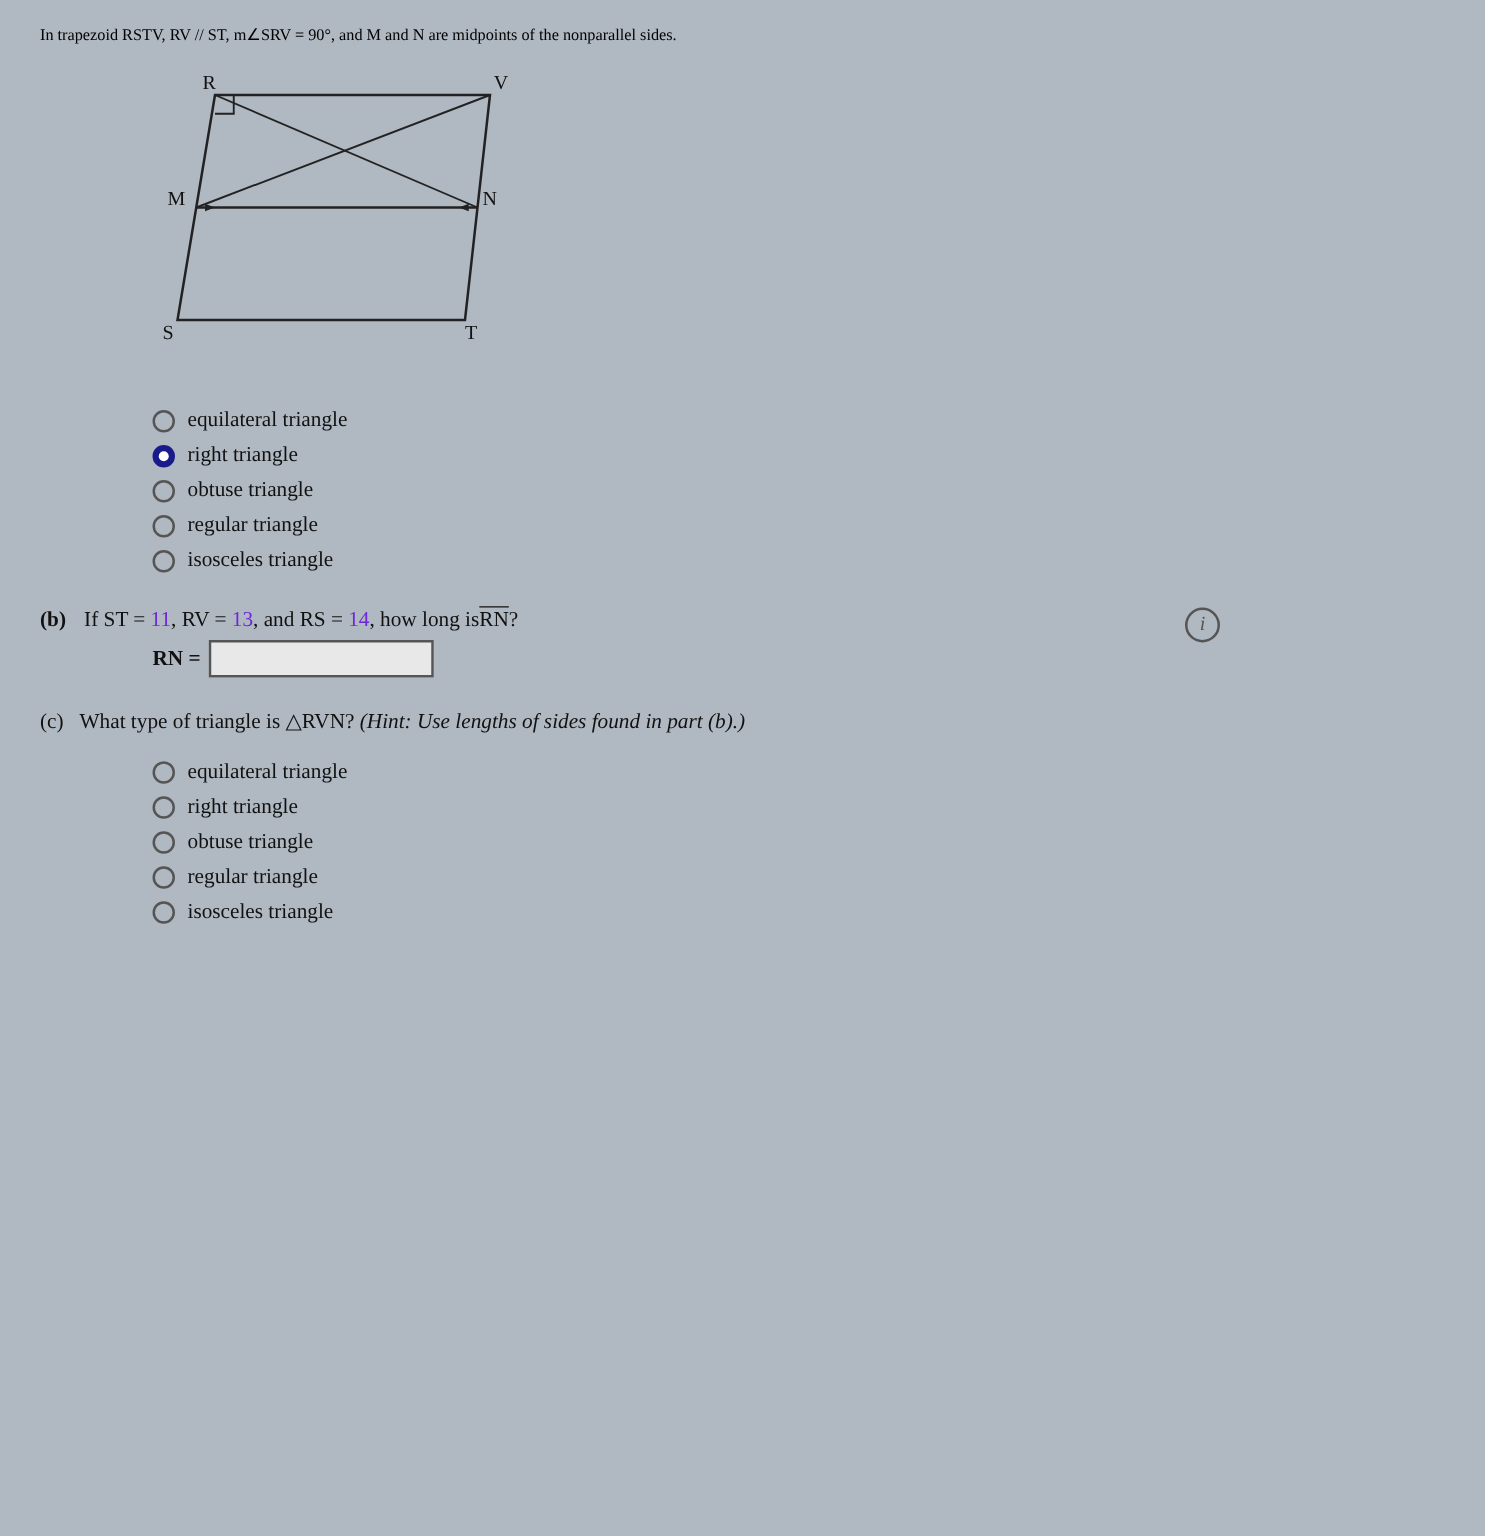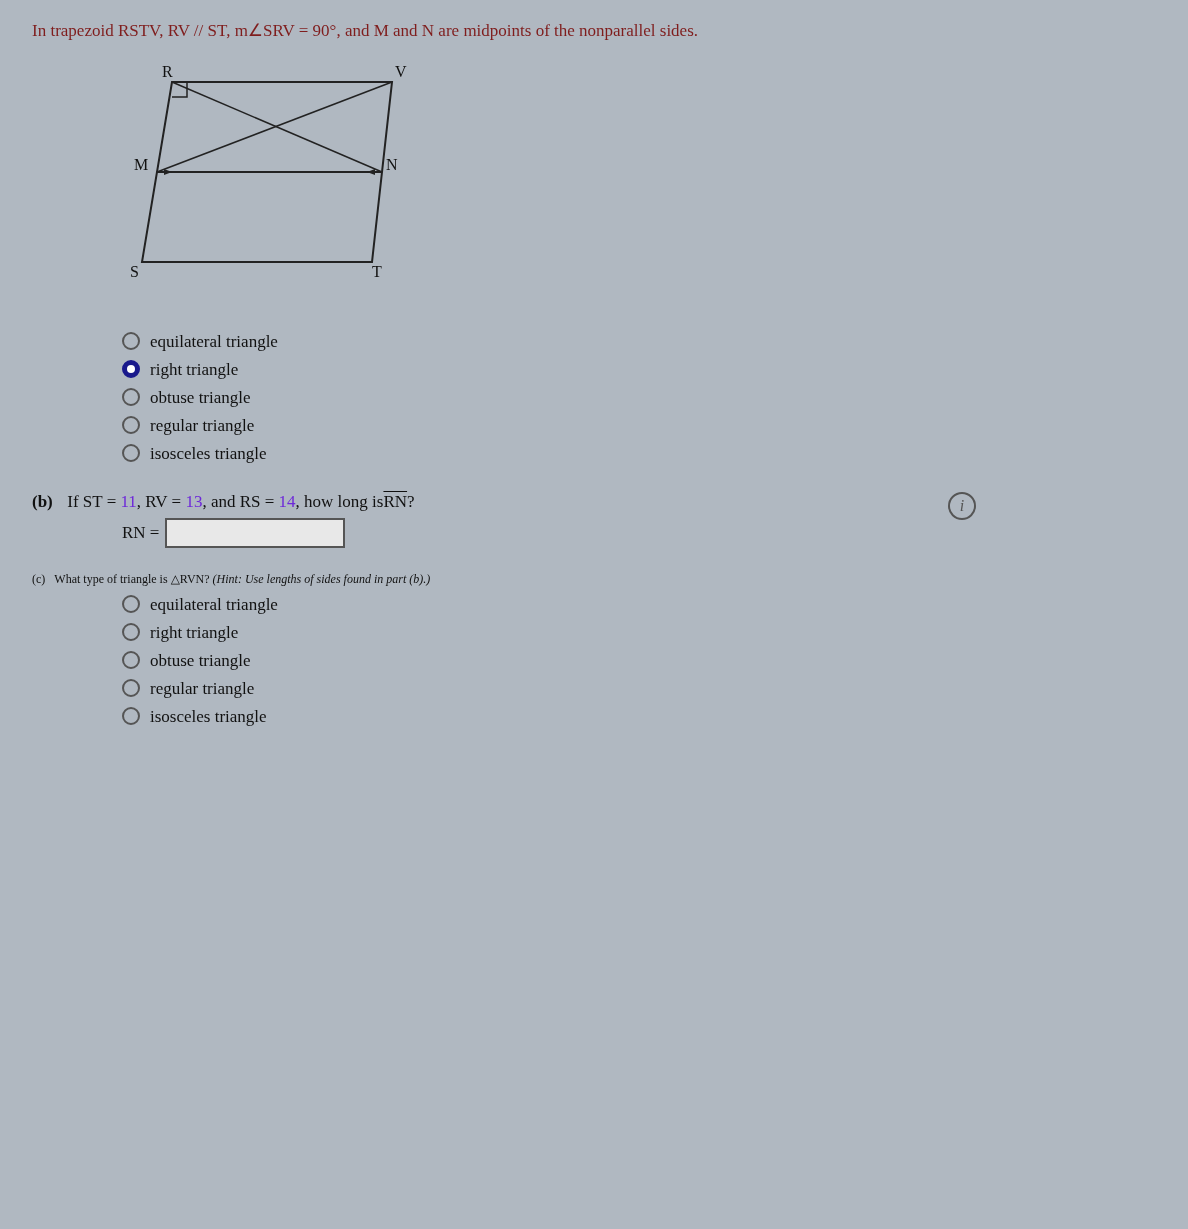--- a/index.html
+++ b/index.html
@@ -8,24 +8,24 @@
       background-color: #b0b8c1;
       font-family: 'Times New Roman', Times, serif;
       font-size: 17px;
       color: #111;
       width: 1188px;
       min-height: 1229px;
       padding: 18px 32px 32px 32px;
     }
 
     .problem-statement {
-      font-size: 17px;
+      font-size: 13px;
       line-height: 1.5;
       margin-bottom: 18px;
-      color: #7f1d1d;
+      color: #000000;
     }
 
     .diagram-container {
       display: flex;
       justify-content: flex-start;
       margin-left: 80px;
       margin-bottom: 30px;
     }
 
     .diagram-svg {
@@ -64,21 +64,21 @@
       font-weight: bold;
     }
 
     .options-list {
       list-style: none;
       margin-left: 90px;
     }
 
     .options-list li {
       display: flex;
-      align-items: flex-start;
+      align-items: flex-end;
       margin-bottom: 8px;
       font-size: 17px;
       cursor: pointer;
       font-family: Liberation Serif, serif;
     }
 
     .radio-outer {
       width: 18px;
       height: 18px;
       border-radius: 50%;
@@ -130,38 +130,39 @@
 
     .rn-row {
       display: flex;
       align-items: center;
       margin-left: 90px;
       font-size: 17px;
     }
 
     .rn-label {
       margin-right: 6px;
+      font-weight: bold;
     }
 
     .rn-input {
       width: 180px;
       height: 30px;
       border: 2px solid #555;
       background: #e8e8e8;
       font-size: 16px;
       padding: 2px 6px;
     }
 
     .overline {
       text-decoration: overline;
     }
 
     .part-c-question {
-      font-size: 12px;
-      margin-bottom: 7px;
+      font-size: 17px;
+      margin-bottom: 18px;
       line-height: 1.5;
     }
 
     .italic-hint {
       font-style: italic;
     }
 
     
     .outer-wrap {
       position: relative;

